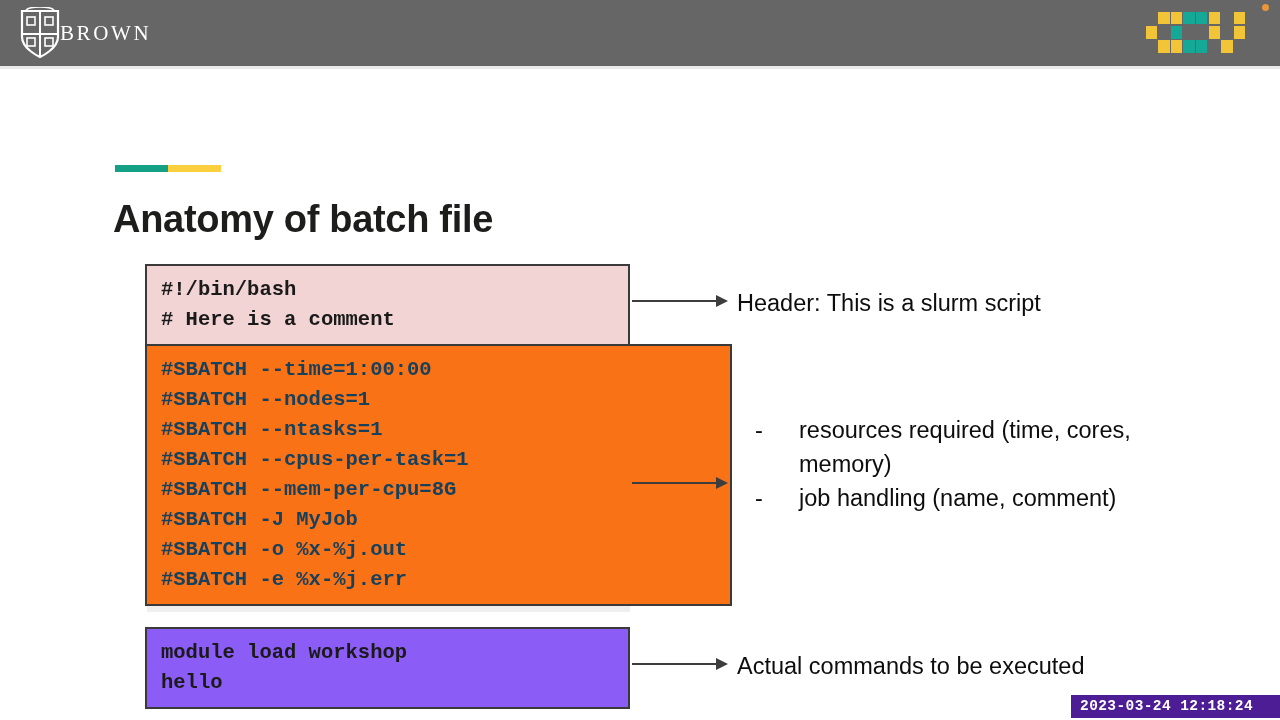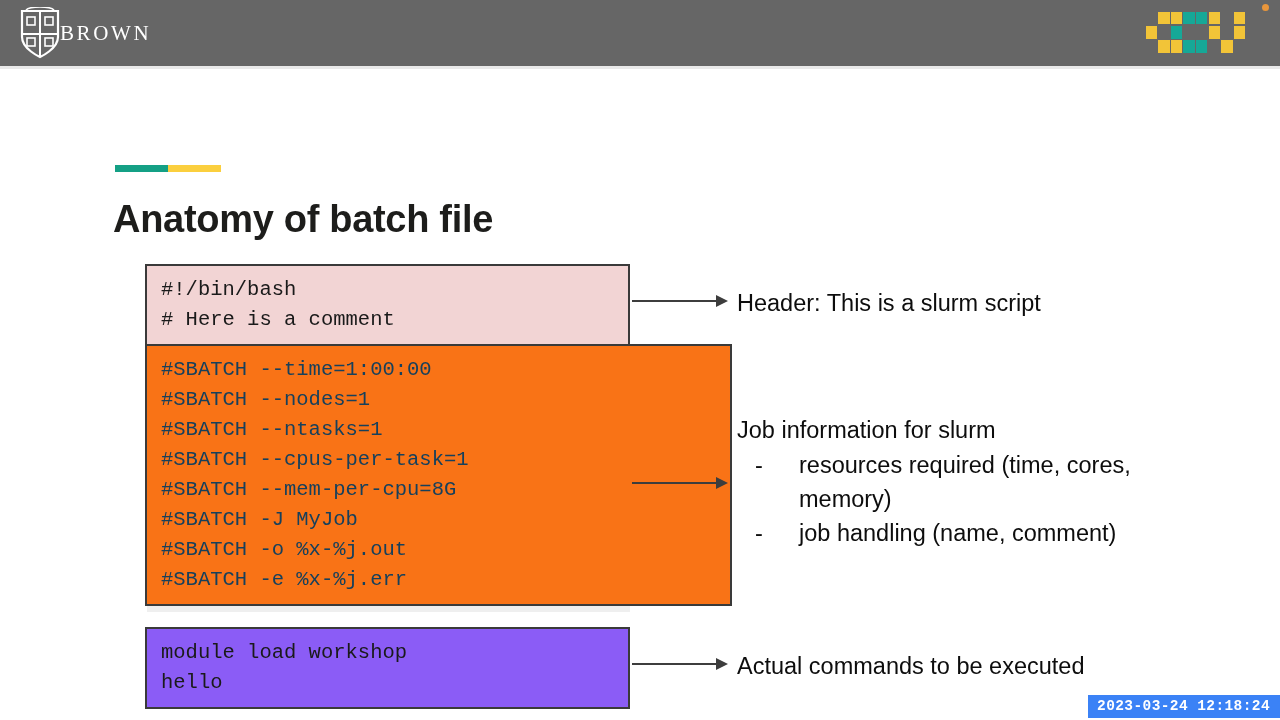--- a/index.html
+++ b/index.html
@@ -68,20 +68,21 @@
   
   .code-block {
     position:absolute;
     border:2px solid #3a3a3a;
     font-family:"Liberation Mono", "DejaVu Sans Mono", monospace;
     font-size:20.5px;
     line-height:30px;
     color:#1a1a1a;
     padding:9px 0 9px 14px;
     white-space:pre;
+    font-weight:bold;
   }
   .block-header  { left:145px; top:264px;  width:485px; background:#f2d4d4; }
   .block-sbatch  { left:145px; top:344px;  width:587px; background:#f97316; color:#16405c; }
   .block-cmds    { left:145px; top:627px;  width:485px; background:#8b5cf6; }
 
   .shadow-strip {
     position:absolute; background:#efefef; height:8px;
   }
 
   
@@ -116,27 +117,27 @@
   }
   .bullet-dash {
     width:44px; flex:0 0 44px;
     color:#0d0d0d;
   }
   .bullet-text { flex:1 1 auto; }
 
   
   .timestamp {
     position:absolute; right:0; bottom:2px;
-    background:#3b82f6;
+    background:#4c1d95;
     color:#ffffff;
     font-family:"Liberation Mono","DejaVu Sans Mono",monospace;
     font-size:14.5px;
     font-weight:bold;
     letter-spacing:0.4px;
-    padding:3px 10px 4px 9px;
+    padding:3px 27px 4px 9px;
   }
 </style>
 </head>
 <body>
 
 <div class="topbar"></div>
 <div class="topbar-underline"></div>
 
 <div class="brown-logo">
   <div class="shield">
@@ -210,21 +211,20 @@
 </div>
 
 <div class="arrow" style="left:632px; top:657px; width:96px;">
   <div class="line" style="width:84px;"></div>
   <div class="head" style="left:84px;"></div>
 </div>
 
 <div class="annot annot-header">Header: This is a slurm script</div>
 
 <div class="annot annot-slurm">
-  <div class="head-line">Job information for slurm</div>
   <div class="bullet-row">
     <span class="bullet-dash">-</span>
     <span class="bullet-text">resources required (time, cores, memory)</span>
   </div>
   <div class="bullet-row">
     <span class="bullet-dash">-</span>
     <span class="bullet-text">job handling (name, comment)</span>
   </div>
 </div>
 

